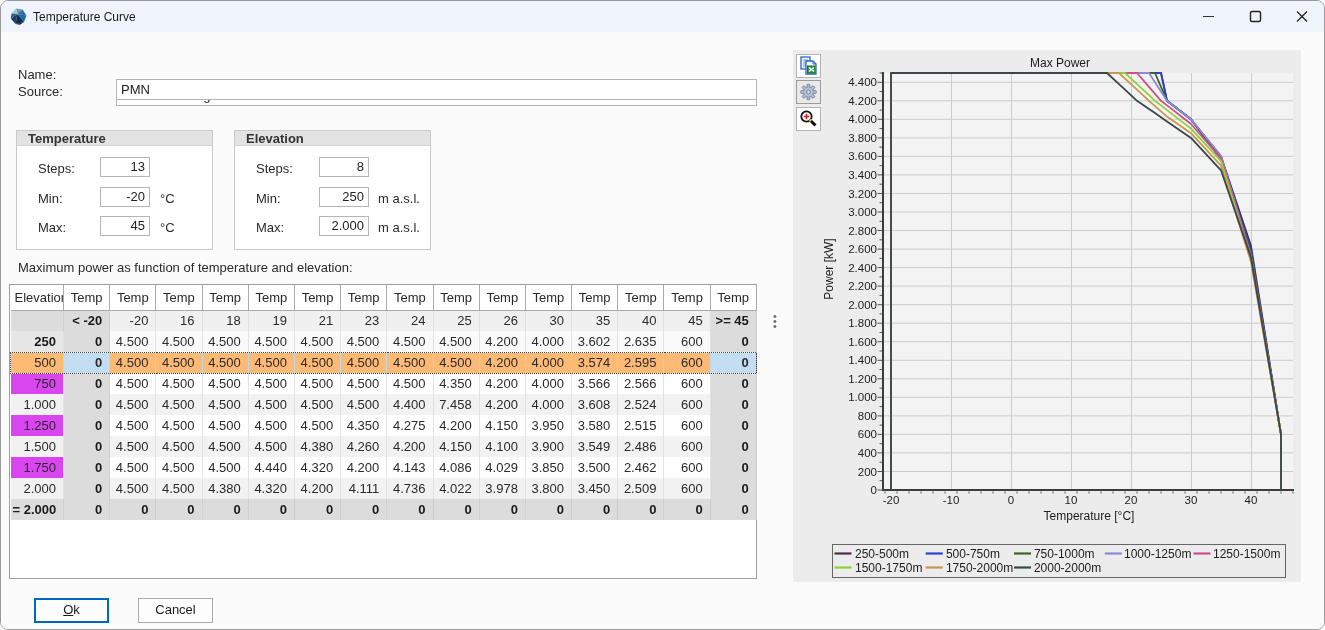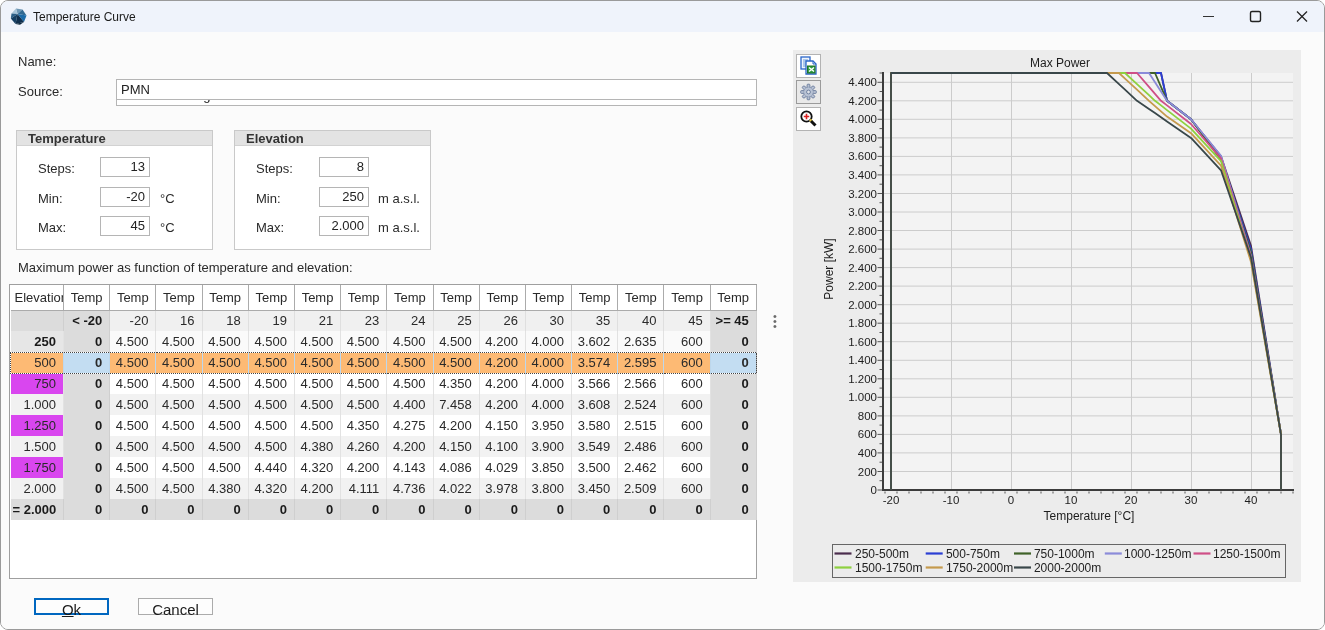--- a/index.html
+++ b/index.html
@@ -11,21 +11,21 @@
 .tb-title { position:absolute; left:32px; top:9px; font-size:12px; color:#1b1b1b; }
 .tb-ico { position:absolute; left:9px; top:7px; }
 .wbtn { position:absolute; top:0; height:31px; color:#222; }
 .client { position:absolute; left:0; top:31px; width:1325px; height:599px; background:#fbfbfb; font-size:13px; color:#2a2a2a; }
 .lbl { position:absolute; }
 input,.inp { position:absolute; border:1px solid #b5b5b5; background:#fff; font-family:"Liberation Sans",sans-serif; font-size:13px; color:#222; padding:0 4px; }
 .gb { position:absolute; width:197px; height:120px; background:#fff; border:1px solid #c9c9c9; }
 .gb-h { height:15px; background:#e3e3e3; border-bottom:1px solid #d2d2d2; font-weight:bold; font-size:13px; color:#333; padding-left:11px; line-height:15px; }
 .num { text-align:right; }
 .sfx { position:absolute; }
-.btn { position:absolute; width:75px; height:17px; background:#fdfdfd; border:1px solid #ababab; font-size:15px; color:#1a1a1a; text-align:center; line-height:22px; }
+.btn { position:absolute; width:75px; height:25px; background:#fdfdfd; border:1px solid #ababab; font-size:13px; color:#1a1a1a; text-align:center; line-height:22px; }
 .btn.def { border:2px solid #0067c0; line-height:20px; }
 #grid { border-collapse:collapse; table-layout:fixed; width:746px; font-size:13px; color:#2a2a2a; }
 #grid td, #grid th { overflow:hidden; white-space:nowrap; text-align:right; padding:0 7px 0 0; height:21px; border-right:1px solid #e2e2e2; }
 #grid tr.hd th { height:25px; text-align:center; font-weight:normal; background:#fff; border-right:1px solid #ababab; border-bottom:1px solid #ababab; padding:0; }
 #grid tr.hd th.el { text-align:left; padding-left:4px; }
 #grid tr.sub td { background:#f0f0f0; border-right:1px solid #dfdfdf; }
 #grid tr.sub td.fx { background:#dcdcdc; border-right:1px solid #cfcfcf; }
 #grid td.fx { background:#dcdcdc; border-right:1px solid #cfcfcf; }
 #grid .b { font-weight:bold; color:#1a1a1a; }
 #grid tr.r0 td { background:#fafafa; }
@@ -59,21 +59,21 @@
     </svg>
     <div class="tb-title">Temperature Curve</div>
     <svg class="wbtn" style="left:1185px" width="140" height="31" viewBox="0 0 140 31">
       <line x1="17" y1="15.5" x2="28" y2="15.5" stroke="#333" stroke-width="1"></line>
       <rect x="64.5" y="10.5" width="10" height="10" fill="none" stroke="#222" stroke-width="1.4" rx="1.5"></rect>
       <line x1="111" y1="10.5" x2="121" y2="20.5" stroke="#222" stroke-width="1.2"></line>
       <line x1="121" y1="10.5" x2="111" y2="20.5" stroke="#222" stroke-width="1.2"></line>
     </svg>
   </div>
   <div class="client">
-    <div class="lbl" style="left:17px; top:22px;">Name:</div>
+    <div class="lbl" style="left:17px; top:35px;">Name:</div>
     <div class="inp" style="left:115px; top:17px; width:641px; height:21px; line-height:19px;margin-top:36px;">Power Derating</div>
     <div class="lbl" style="left:17px; top:52px;">Source:</div>
     <div class="inp" style="left:115px; top:47px; width:641px; height:21px; line-height:19px;">PMN</div>
 
     <div class="gb" style="left:15px; top:98px;">
       <div class="gb-h">Temperature</div>
       <div class="lbl" style="left:21px; top:30px;">Steps:</div>
       <div class="inp num" style="left:83px; top:26px; width:50px; height:20px; line-height:18px;padding-left:8px;">13</div>
       <div class="lbl" style="left:21px; top:60px;">Min:</div>
       <div class="inp num" style="left:83px; top:56px; width:50px; height:20px; line-height:18px;">-20</div>

